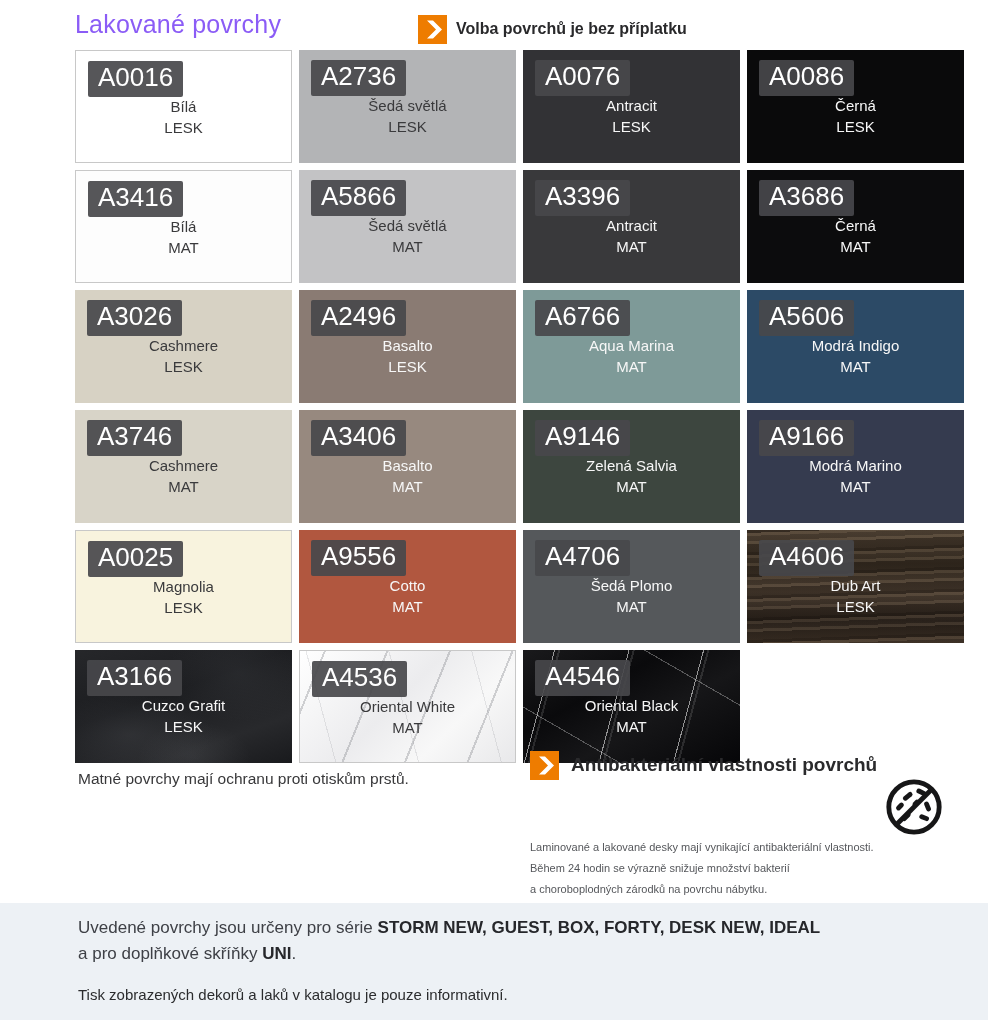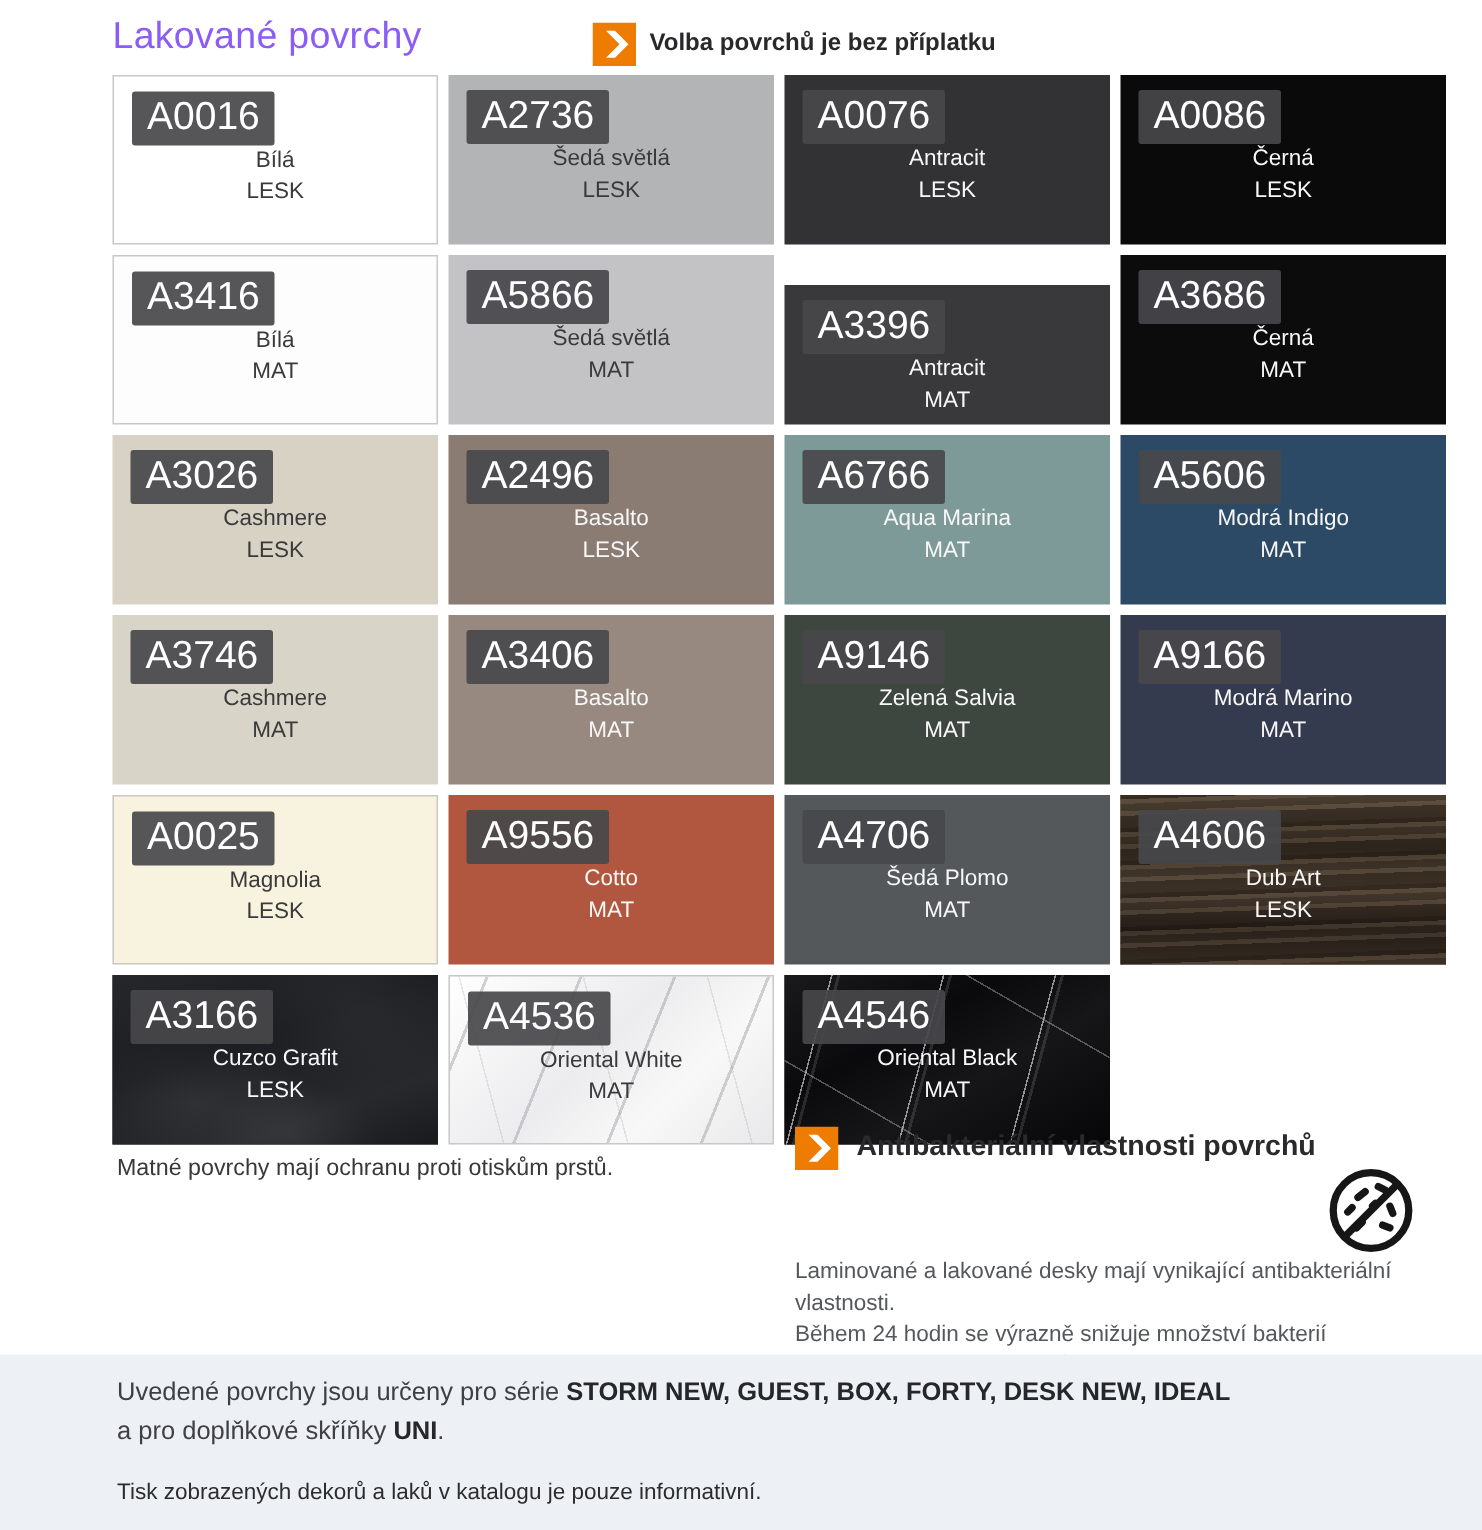--- a/index.html
+++ b/index.html
@@ -7,21 +7,21 @@
   body {
     font-family:"Liberation Sans","DejaVu Sans",sans-serif;
     width:988px; height:1020px; position:relative; overflow:hidden;
     color:#3a3a3c;
   }
   .page-title {
     position:absolute; left:75px; top:10px;
     font-size:25px; font-weight:300; color:#8b5cf6; letter-spacing:.2px;
   }
   .top-note {
-    position:absolute; left:395px; top:14px; height:30px;
+    position:absolute; left:418px; top:14px; height:30px;
     display:flex; align-items:center; gap:9px;
   }
   .chev-icon { width:29px; height:29px; display:block; }
   .top-note-label { font-size:16px; font-weight:600; color:#29292b; }
 
   .grid {
     position:absolute; left:75px; top:50px; width:889px;
     display:grid; grid-template-columns:repeat(4,217px);
     grid-auto-rows:113px; gap:7px;
   }
@@ -79,21 +79,21 @@
   }
 
   .anti-head {
     position:absolute; left:530px; top:750px; height:30px;
     display:flex; align-items:center; gap:12px;
   }
   .anti-title { font-size:19px; font-weight:600; color:#2a2a2c; }
   .bacteria-icon { position:absolute; left:883px; top:776px; width:62px; height:62px; }
   .anti-body {
     position:absolute; left:530px; top:837px; width:450px;
-    font-size:15px; line-height:21px; color:#55575b; font-weight:400;
+    font-size:11px; line-height:21px; color:#55575b; font-weight:400;
   }
 
   .footer-band {
     position:absolute; left:0; top:903px; width:988px; height:117px;
     background:#edf1f5;
   }
   .footer-series {
     position:absolute; left:78px; top:915px; width:860px;
     font-size:17px; line-height:26px; color:#3e4046; font-weight:400;
   }
@@ -164,21 +164,21 @@
   </div>
     <div class="swatch txt-dark" style="background-color: rgb(195, 195, 197);">
     <div class="code-badge">
       <span>A5866</span>
     </div>
     <div class="swatch-label">
       <div>Šedá světlá</div>
       <div>MAT</div>
     </div>
   </div>
-    <div class="swatch txt-light" style="background-color: rgb(57, 57, 59); margin-top: 20px;">
+    <div class="swatch txt-light" style="background-color: rgb(57, 57, 59);">
     <div class="code-badge">
       <span>A3396</span>
     </div>
     <div class="swatch-label">
       <div>Antracit</div>
       <div>MAT</div>
     </div>
   </div>
     <div class="swatch txt-light" style="background-color: rgb(12, 12, 13);">
     <div class="code-badge">

